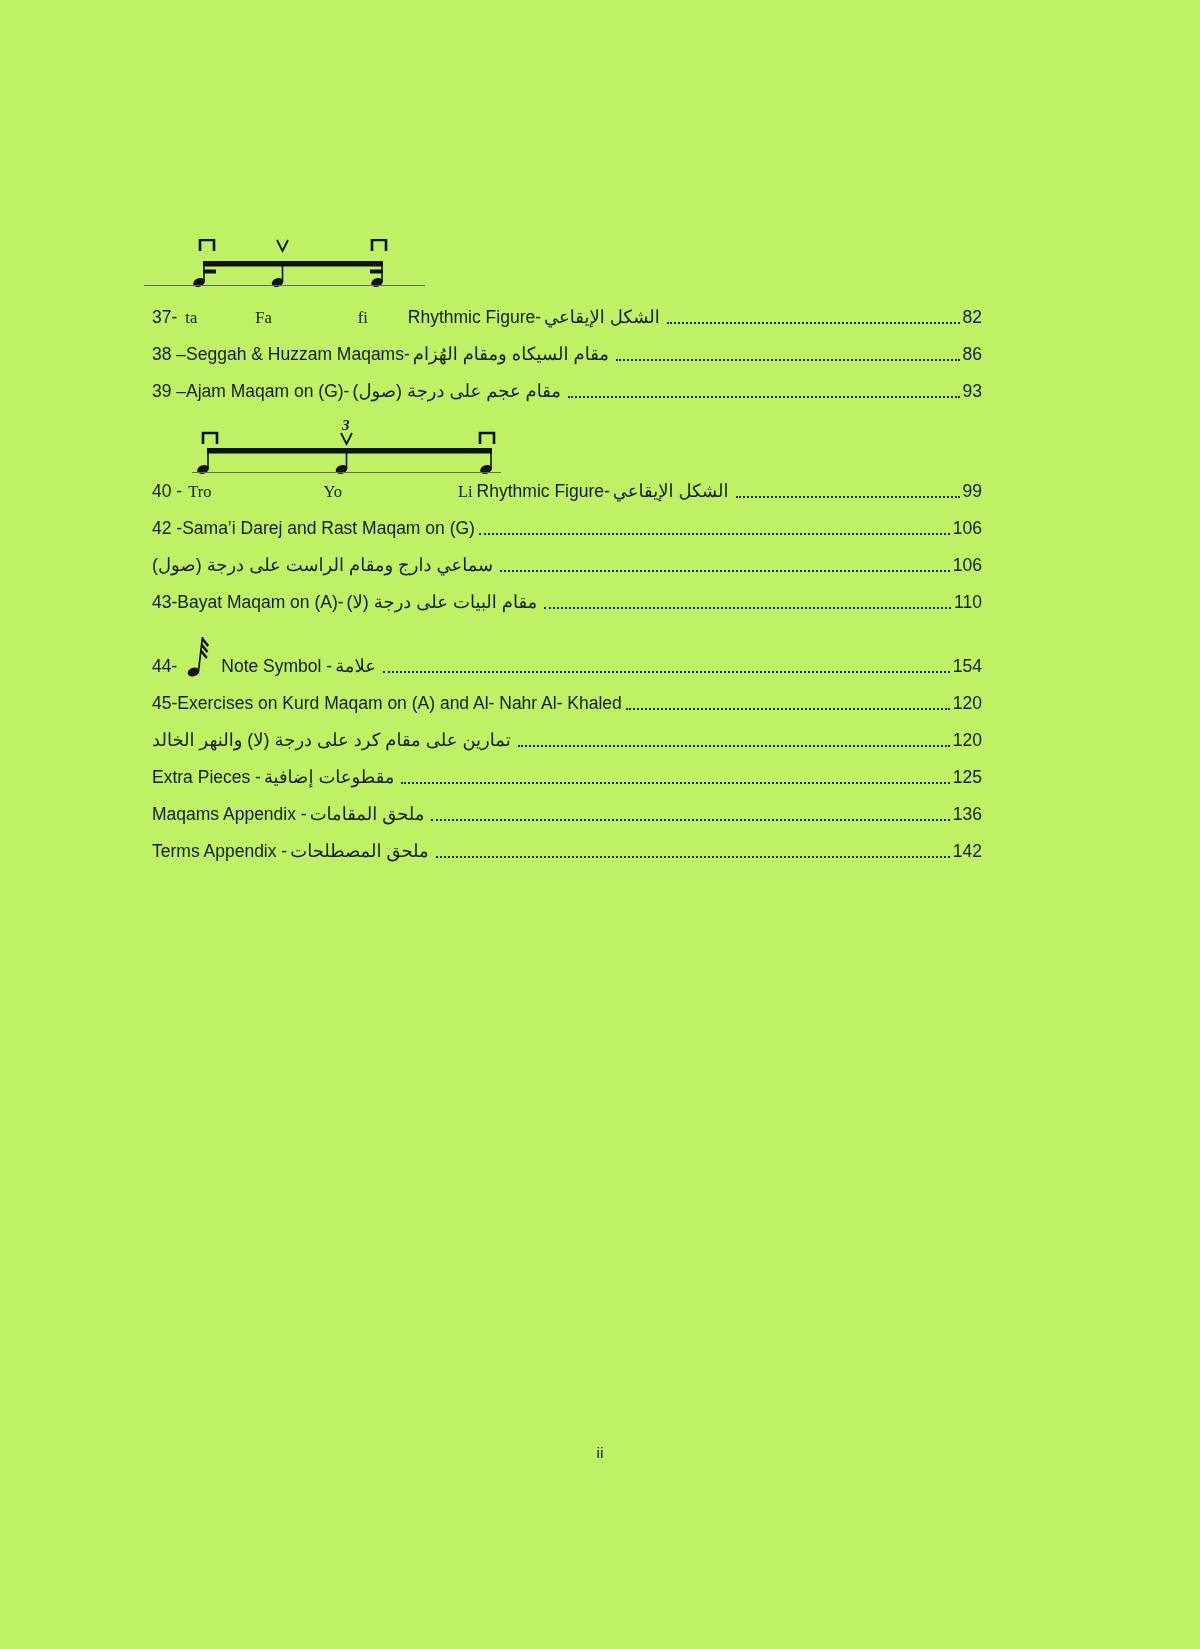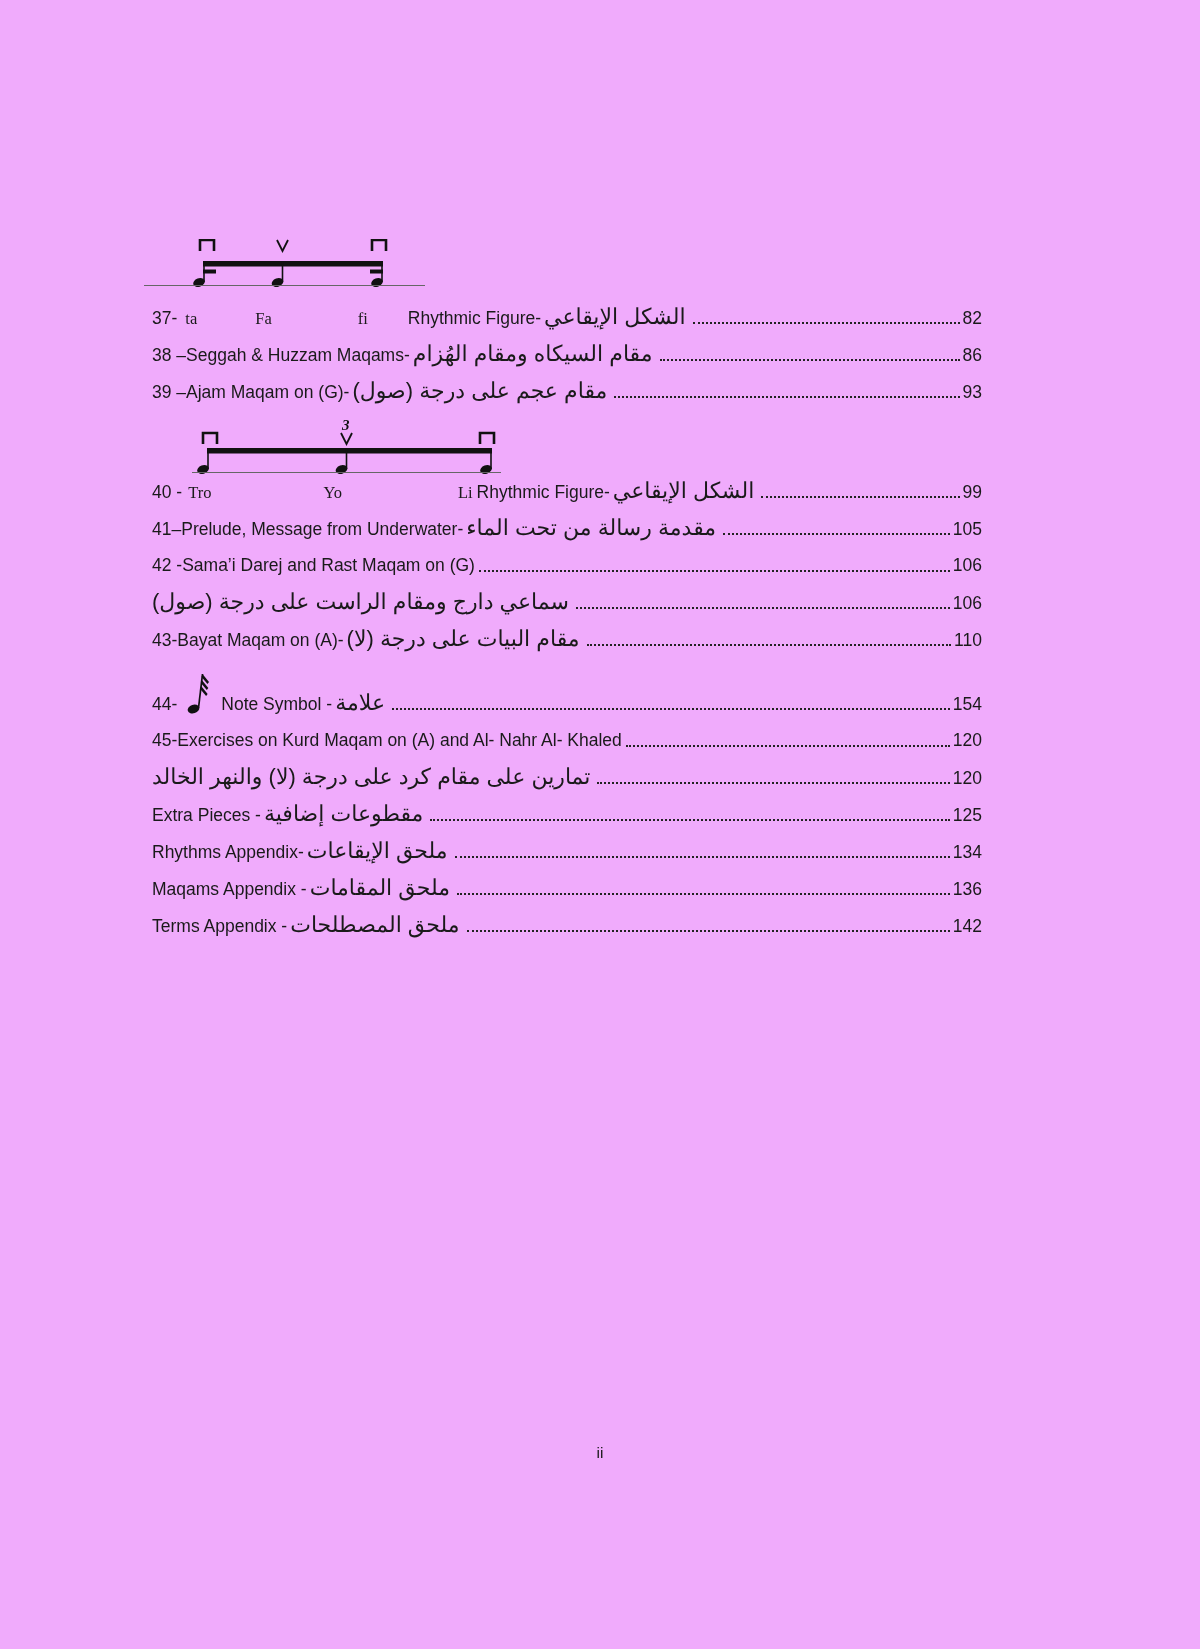--- a/index.html
+++ b/index.html
@@ -1,21 +1,21 @@
 <!DOCTYPE html>
 <html><head>
 <meta charset="utf-8">
 <style>
   * { margin:0; padding:0; box-sizing:border-box; }
   html,body { background:#ffffff; }
   body { font-family:"Liberation Sans", sans-serif; color:#1a1a1a; }
   .page {
     position:relative;
     width:1200px; height:1649px;
-    background:#f0abfc;
+    background:#bef264;
     overflow:hidden;
   }
   .content {
     position:absolute;
     left:152px; top:0;
     width:830px;
   }
   
   .fig { display:block; }
   .fig1 { margin-top:239px; margin-left:-8px; margin-bottom:12px; }
@@ -25,21 +25,21 @@
     display:flex;
     align-items:baseline;
     height:24px;
     margin-bottom:13px;
     font-size:17.5px;
     line-height:24px;
     white-space:nowrap;
   }
   .toc-row .num { flex:0 0 auto; }
   .toc-row .title { flex:0 0 auto; }
-  .toc-row .arabic { flex:0 0 auto; direction:rtl; unicode-bidi:isolate; margin:0 3px; font-size:22px;text-align:center; }
+  .toc-row .arabic { flex:0 0 auto; direction:rtl; unicode-bidi:isolate; margin:0 3px; font-size:18px;text-align:center; }
   .leader {
     flex:1 1 auto;
     min-width:24px;
     align-self:flex-end;
     border-bottom:2.4px dotted #222222;
     margin:0 3px 5px 4px;
   }
   .pagenum { flex:0 0 auto; text-align:right; }
   .syl { font-family:"Liberation Serif", serif; font-size:16.5px; }
   .row37 .syl1 { margin-left:8px; }
@@ -145,27 +145,20 @@
       <span class="num">40 -</span>
       <span class="syl syl1">Tro</span>
       <span class="syl syl2">Yo</span>
       <span class="syl syl3">Li</span>
       <span class="title">Rhythmic Figure-</span>
       <span class="arabic" dir="rtl">الشكل الإيقاعي</span>
       <span class="leader"></span>
       <span class="pagenum">99</span>
     </div>
 
-    <div class="toc-row">
-      <span class="num">41–</span>
-      <span class="title"> Prelude, Message from Underwater- </span>
-      <span class="arabic" dir="rtl">مقدمة رسالة من تحت الماء</span>
-      <span class="leader"></span>
-      <span class="pagenum">105</span>
-    </div>
 
     <div class="toc-row">
       <span class="num">42 -</span>
       <span class="title"> Sama’i Darej and Rast Maqam on (G)</span>
       <span class="leader"></span>
       <span class="pagenum">106</span>
     </div>
 
     <div class="toc-row">
       <span class="arabic" dir="rtl" style="margin-left:0;">سماعي دارج ومقام الراست على درجة (صول)</span>
@@ -209,26 +202,20 @@
       <span class="pagenum">120</span>
     </div>
 
     <div class="toc-row">
       <span class="title">Extra Pieces - </span>
       <span class="arabic" dir="rtl">مقطوعات إضافية</span>
       <span class="leader"></span>
       <span class="pagenum">125</span>
     </div>
 
-    <div class="toc-row">
-      <span class="title">Rhythms Appendix- </span>
-      <span class="arabic" dir="rtl">ملحق الإيقاعات</span>
-      <span class="leader"></span>
-      <span class="pagenum">134</span>
-    </div>
 
     <div class="toc-row">
       <span class="title">Maqams Appendix - </span>
       <span class="arabic" dir="rtl">ملحق المقامات</span>
       <span class="leader"></span>
       <span class="pagenum">136</span>
     </div>
 
     <div class="toc-row">
       <span class="title">Terms Appendix - </span>

